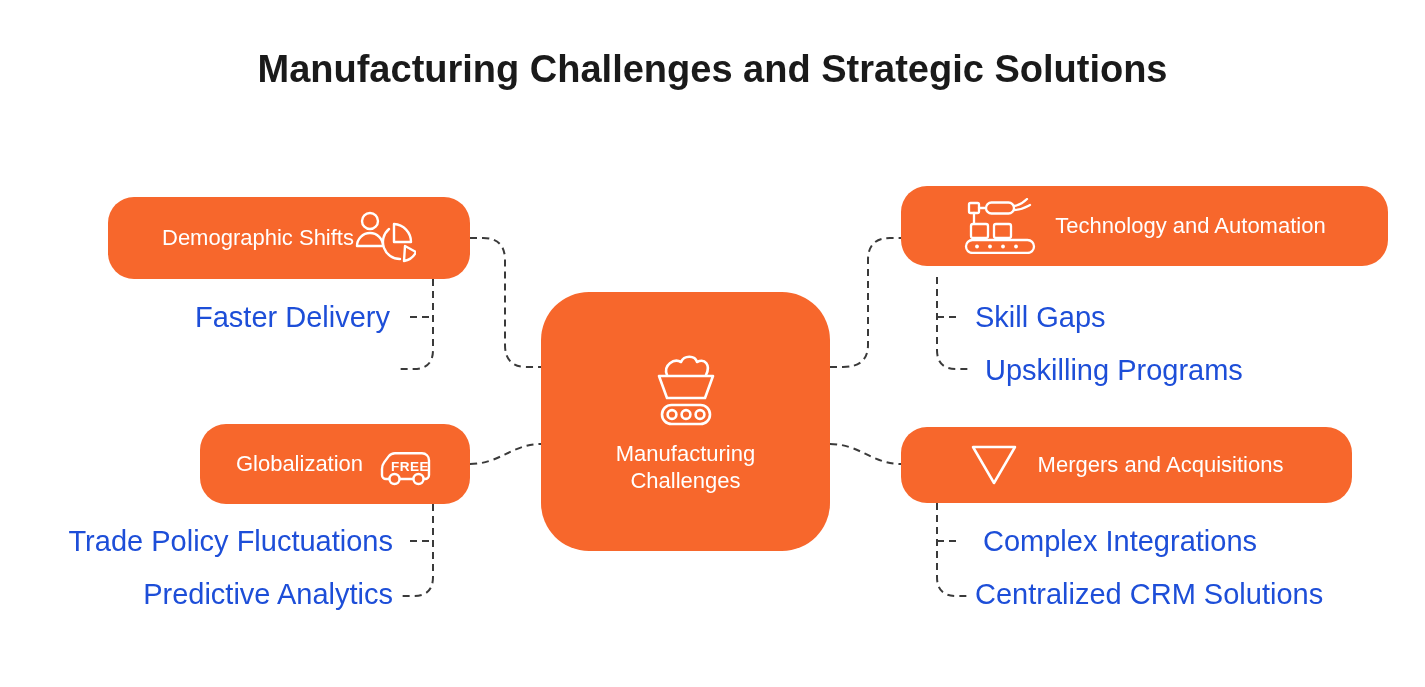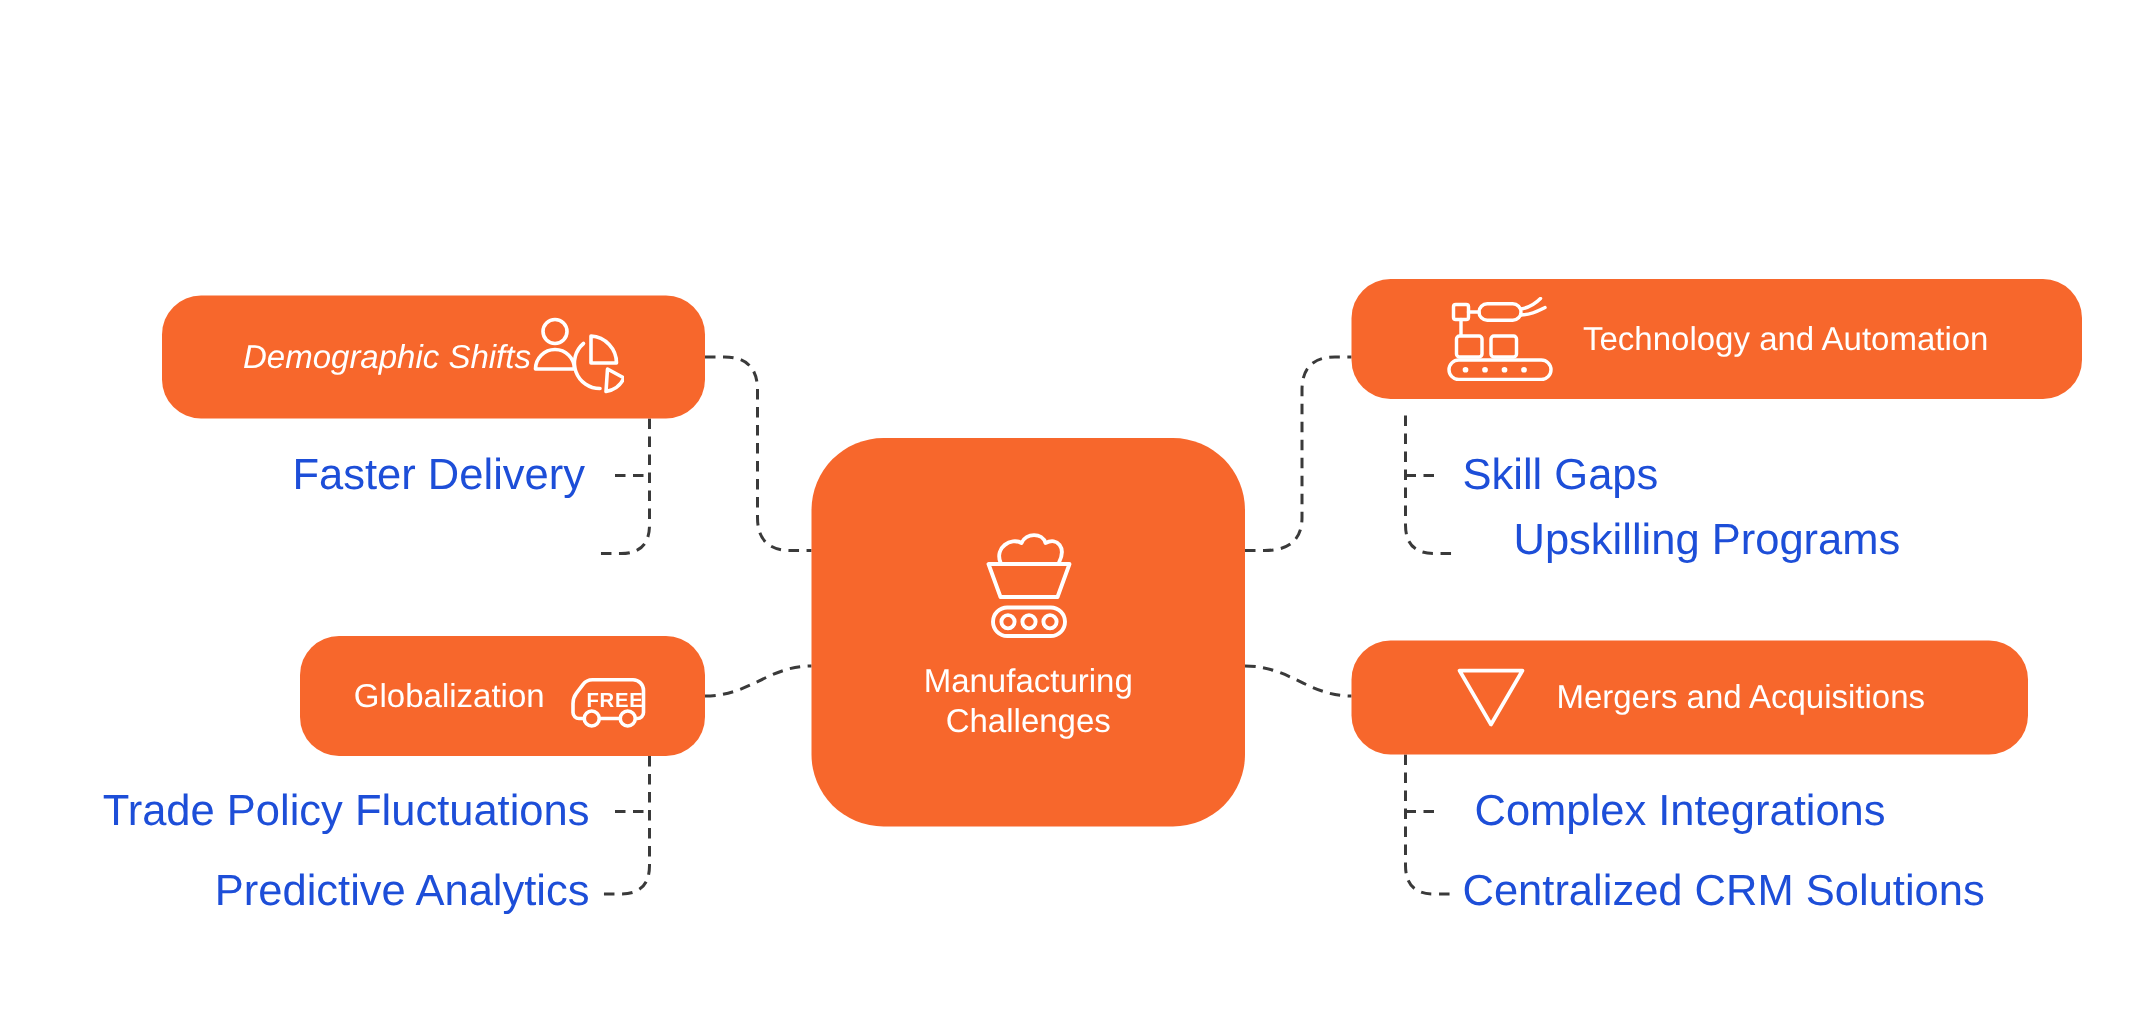--- a/index.html
+++ b/index.html
@@ -11,39 +11,40 @@
     position:absolute;top:47px;left:0;right:0;margin:0;
     text-align:center;font-size:38px;font-weight:bold;color:#1a1a1a;line-height:44px;
   }
   svg.connectors{position:absolute;left:0;top:0;}
   .node{
     position:absolute;background:#f7672c;color:#ffffff;
     display:flex;align-items:center;justify-content:center;
     font-size:22px;line-height:26px;white-space:nowrap;
   }
   .node svg{flex:0 0 auto;}
-  .n0{left:108px;top:197px;width:362px;height:82px;border-radius:26px;font-style:italic;}
+  .n0{left:108px;top:197px;width:362px;height:82px;border-radius:26px;}
   .n1{left:200px;top:424px;width:270px;height:80px;border-radius:26px;gap:14px;}
   .n2{left:901px;top:186px;width:487px;height:80px;border-radius:26px;gap:18px;}
   .n3{left:901px;top:427px;width:451px;height:76px;border-radius:26px;gap:20px;}
   .center{
     left:541px;top:292px;width:289px;height:259px;border-radius:48px;
     flex-direction:column;gap:14px;text-align:center;
   }
   .center .lbl{line-height:27px;}
   .child{
     position:absolute;height:34px;line-height:34px;font-size:29px;color:#1d4ed8;white-space:nowrap;
   }
   .c-left{text-align:right;}
 </style>
 </head>
 <body>
 
 <div class="stage">
 
+  <h1 class="title">Manufacturing Challenges and Strategic Solutions</h1>
 
   <svg class="connectors" width="1425" height="687" viewBox="0 0 1425 687">
     <g fill="none" stroke="#3a3a3a" stroke-width="2" stroke-dasharray="7 5">
       <path d="M470 238 H483 Q505 238 505 260 V345 Q505 367 527 367 H541"></path>
       <path d="M470 464 C500 464 512 444 541 444"></path>
       <path d="M830 367 H843 Q868 367 868 345 V260 Q868 238 890 238 H901"></path>
       <path d="M830 444 C860 444 872 464 901 464"></path>
       <path d="M433 279 V350 Q433 369 414 369 H399"></path>
       <path d="M410 317 H433"></path>
       <path d="M433 504 V577 Q433 596 414 596 H399"></path>
@@ -115,17 +116,17 @@
     <svg width="48" height="42" viewBox="0 0 48 42" fill="none" stroke="#ffffff" stroke-width="2.5" stroke-linecap="round" stroke-linejoin="round">
       <path d="M3 3 H45 L24 39 Z"></path>
     </svg>
     <span>Mergers and Acquisitions</span>
   </div>
 
   <div class="child c-left" style="top:300px;right:1035px;">Faster Delivery</div>
   <div class="child c-left" style="top:524px;right:1032px;">Trade Policy Fluctuations</div>
   <div class="child c-left" style="top:577px;right:1032px;">Predictive Analytics</div>
   <div class="child" style="top:300px;left:975px;">Skill Gaps</div>
-  <div class="child" style="top:343px;left:985px;margin-left:24px;">Upskilling Programs</div>
+  <div class="child" style="top:353px;left:985px;">Upskilling Programs</div>
   <div class="child" style="top:524px;left:983px;">Complex Integrations</div>
   <div class="child" style="top:577px;left:975px;">Centralized CRM Solutions</div>
 
 </div>
 
 </body></html>

